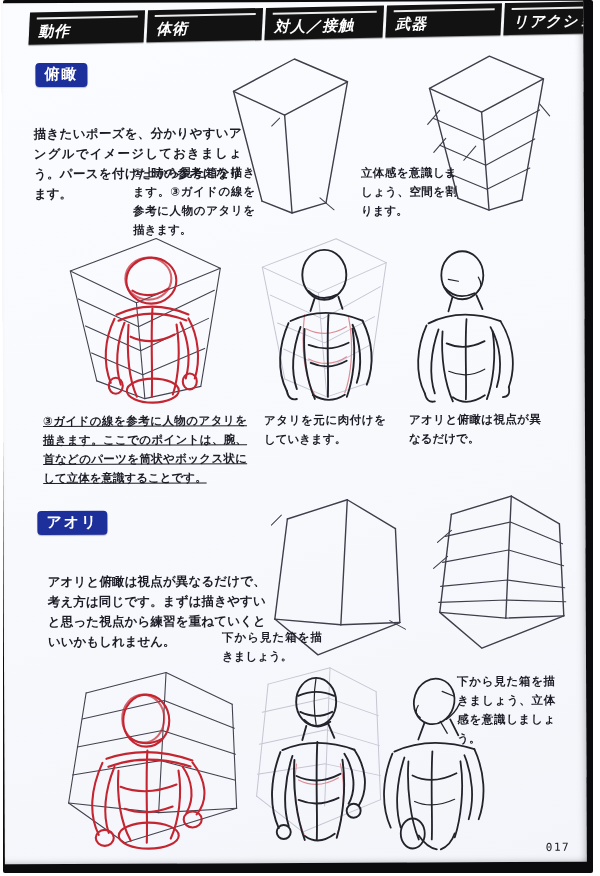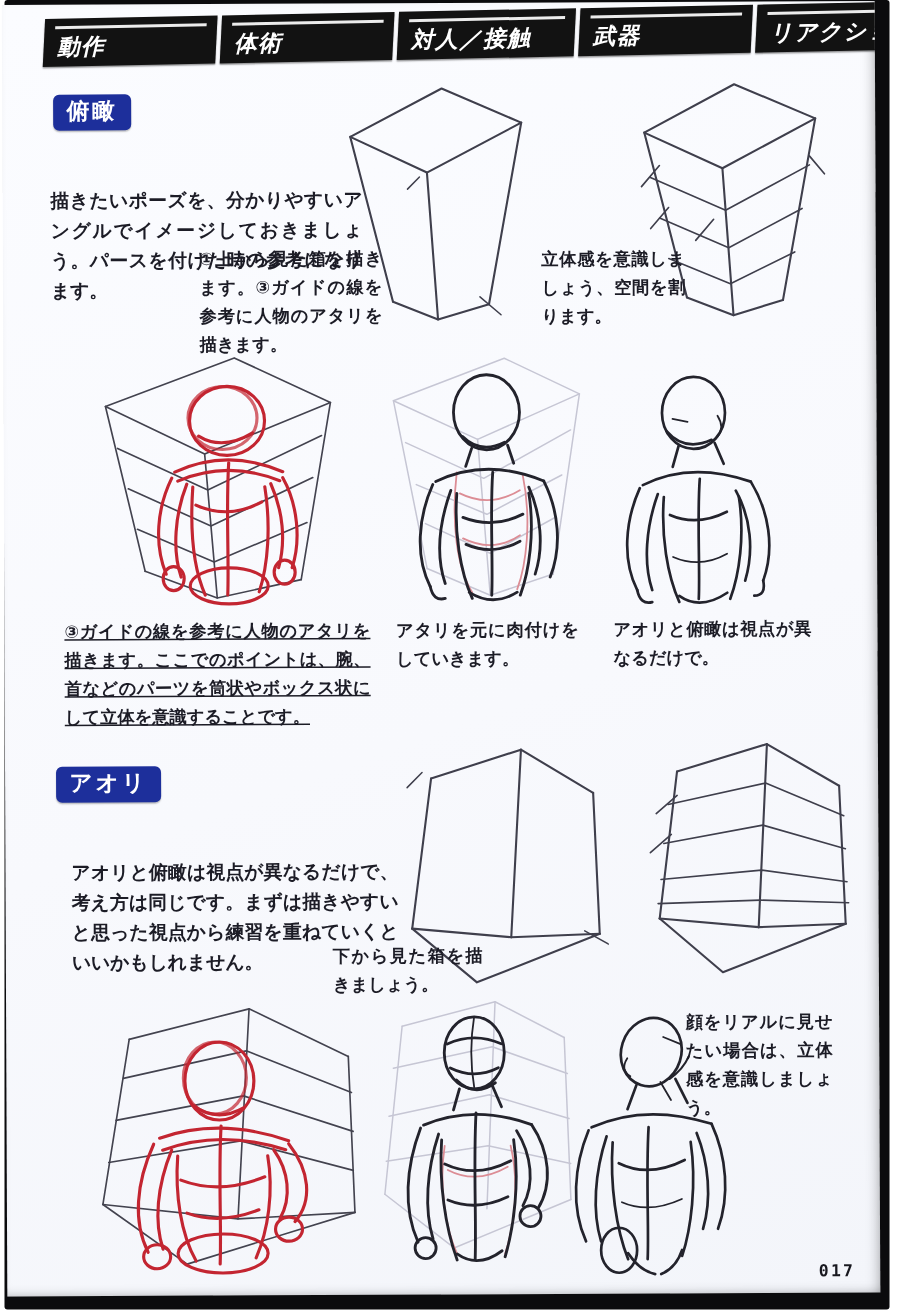--- a/index.html
+++ b/index.html
@@ -50,21 +50,21 @@
     text-align:justify;
     margin-top:30px;
   }
   .cap{
     position:absolute;color:#1c1c26;font-weight:bold;font-size:11.5px;line-height:1.65;
     text-align:justify;
   }
   .illus{position:absolute;}
   .illus svg{display:block;}
   .pageno{
-    position:absolute;left:541px;top:840px;font-size:11px;font-weight:bold;
+    position:absolute;left:541px;top:840px;font-size:11px;font-weight:normal;
     color:#18181f;letter-spacing:1.5px;font-family:"DejaVu Sans Mono","Liberation Mono",monospace;
   }
 </style>
 </head>
 <body>
 
 <div class="scan-frame"></div>
 <div class="page">
 
   <div class="tabbar">
@@ -359,16 +359,16 @@
       <path d="M90,94 C94,122 90,152 84,170"></path>
       <path d="M42,108 Q62,118 86,106"></path>
       <path d="M62,84 C60,116 62,152 61,172"></path>
       <path d="M44,134 Q62,142 84,132" stroke-width="1.2"></path>
       <ellipse cx="42" cy="166" rx="12" ry="15"></ellipse>
       <path d="M48,168 Q56,180 66,182"></path>
       <path d="M84,166 Q80,178 70,182"></path>
     </svg>
   </div>
 
-  <div class="cap" style="left:453px;top:671px;width:98px;">顔をリアルに見せたい場合は、立体感を意識しましょう。</div>
+  <div class="cap" style="left:453px;top:671px;width:98px;">下から見た箱を描きましょう、立体感を意識しましょう。</div>
 
   <div class="pageno">017</div>
 </div>
 
 </body></html>

